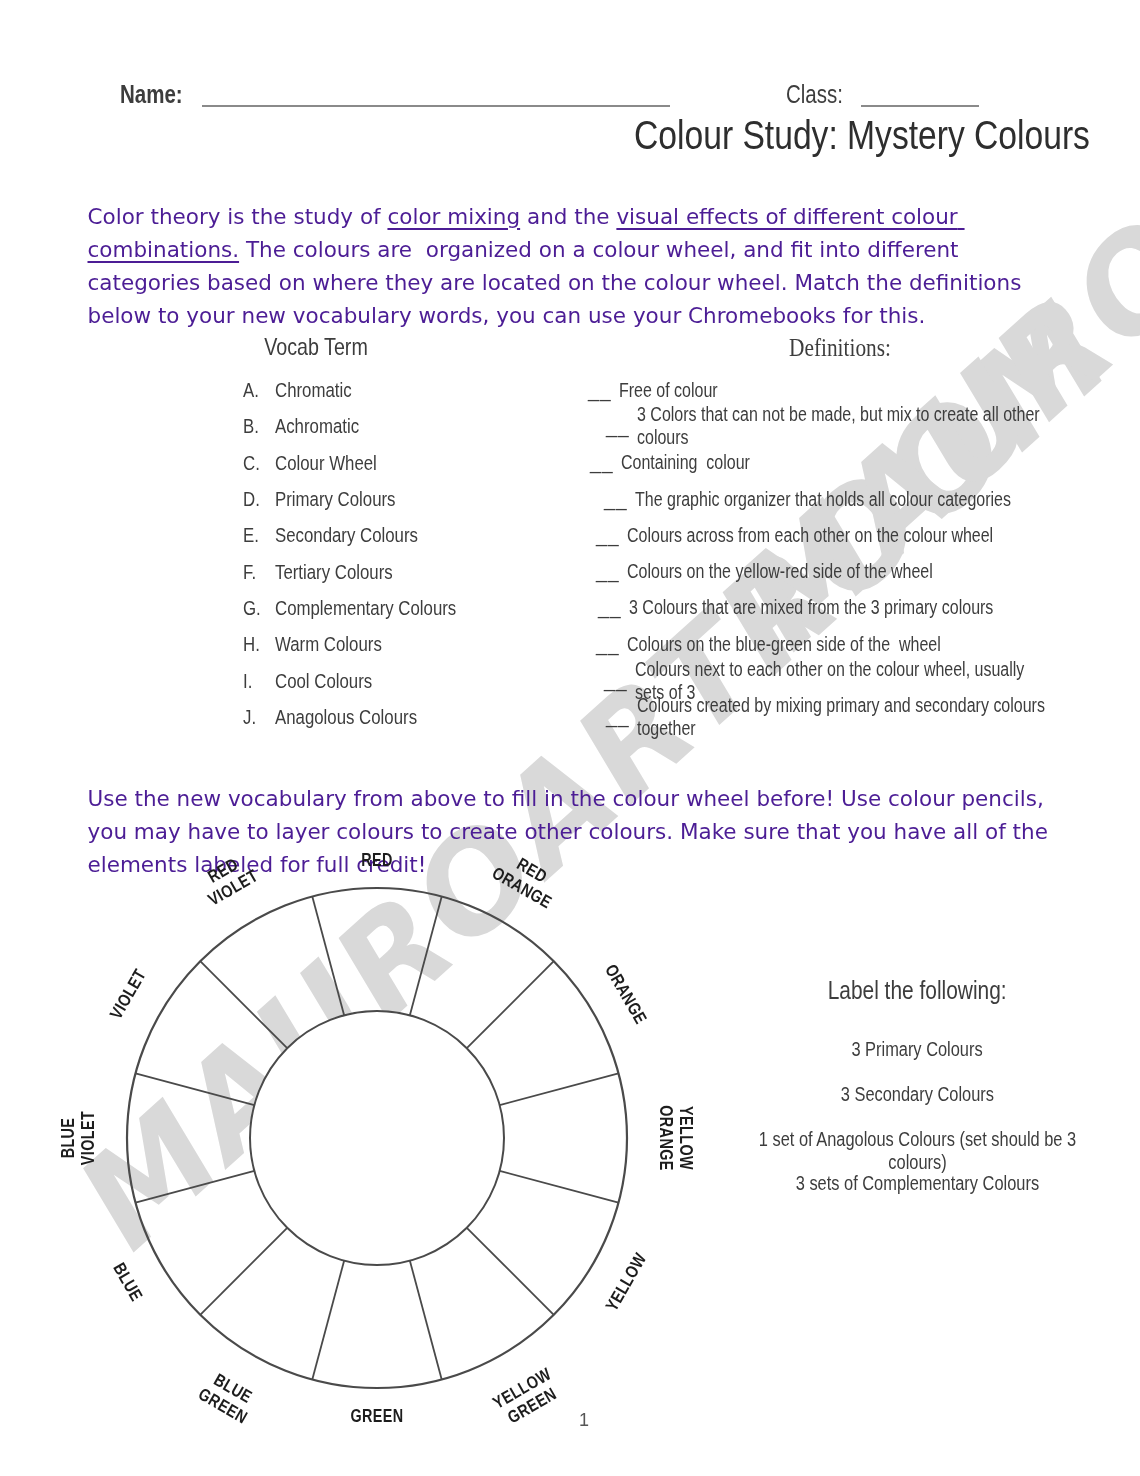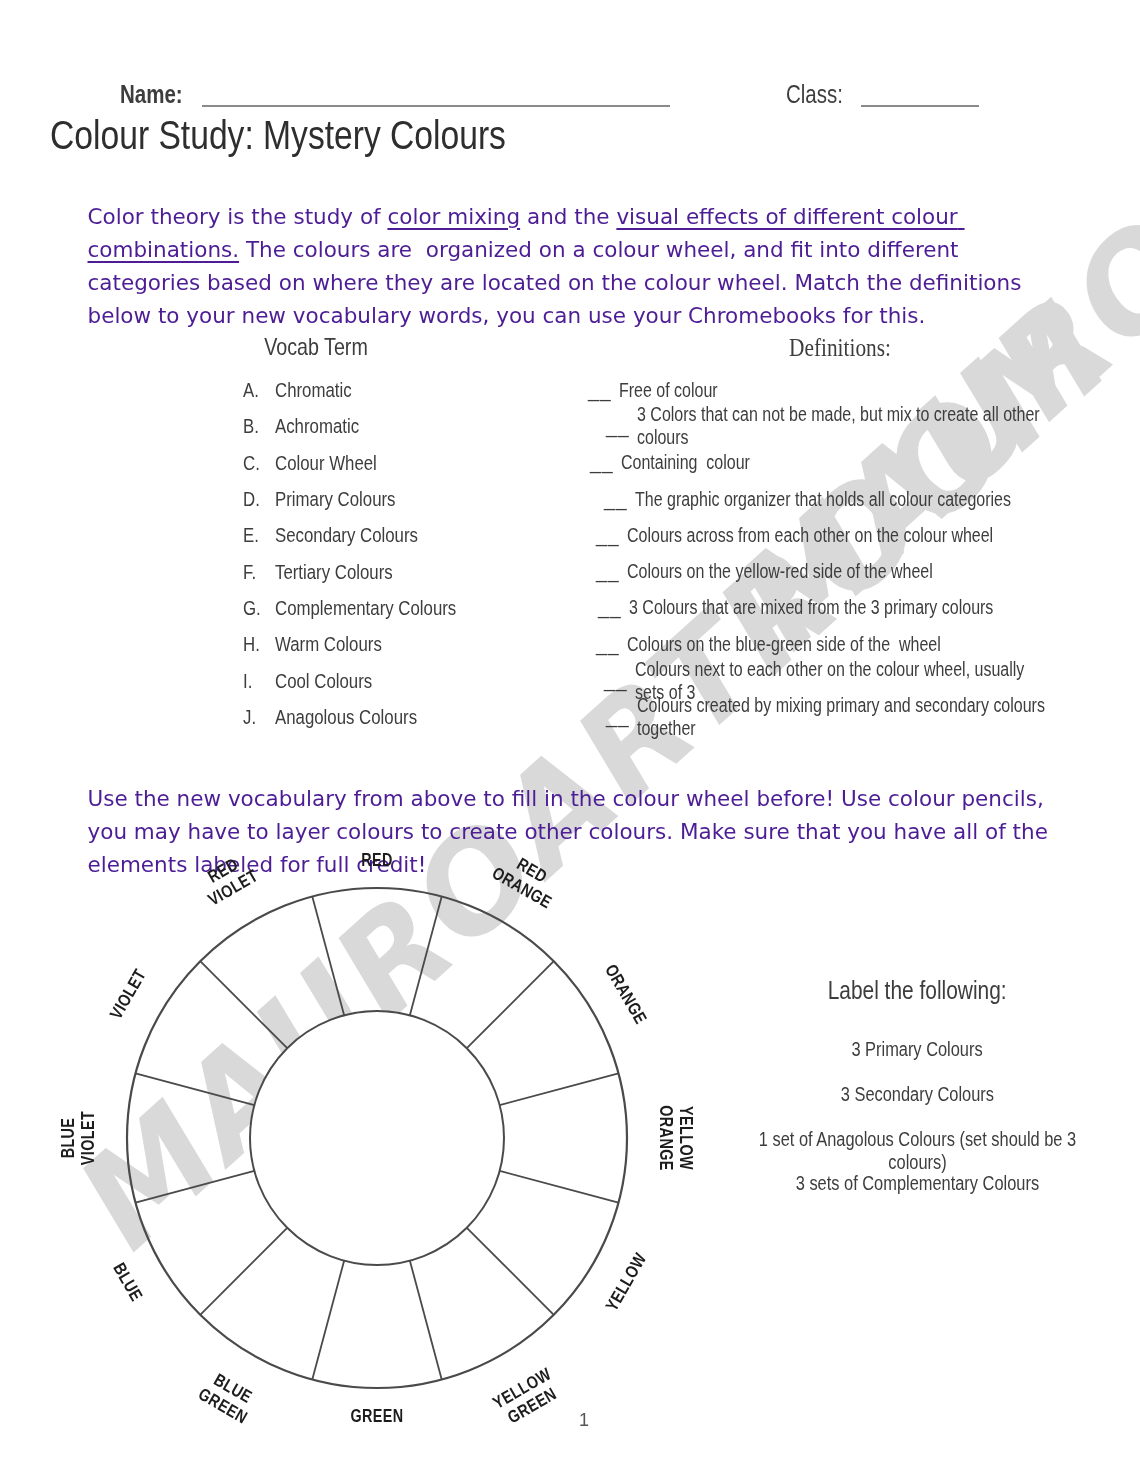--- a/index.html
+++ b/index.html
@@ -19,21 +19,21 @@
   .cond{font-family:"Liberation Sans",sans-serif;color:#3d3d3d;}
   .sqc{display:inline-block;transform:scaleX(0.82);transform-origin:center;}
   .sql{display:inline-block;transform:scaleX(0.82);transform-origin:left center;}
   
   #name-field{left:120px;top:80px;font-size:25px;font-weight:bold;}
   #class-field{left:786px;top:80px;font-size:25px;}
   .blank-line{display:inline-block;border-bottom:2px solid #8a8a8a;height:20px;vertical-align:-4px;margin-left:6px;}
   #name-line{width:468px;}
   #class-line{width:118px;}
   
-  #title-wrap{left:0;top:112px;width:1140px;text-align:left;}
+  #title-wrap{left:0;top:112px;width:1140px;text-align:right;}
   #title-wrap .sqc{font-size:41px;color:#2e2e2e;letter-spacing:0px;}
   
   .para{
     left:50%;transform:translateX(-50%);width:965px;text-align:left;
     font-size:21.5px;line-height:33px;color:#4c1d95;white-space:pre-wrap;
   }
   #intro-paragraph{top:178px;}
   #instructions-paragraph{top:760px;}
   .u{text-decoration:underline;text-underline-offset:4px;text-decoration-thickness:1.5px;}
   

